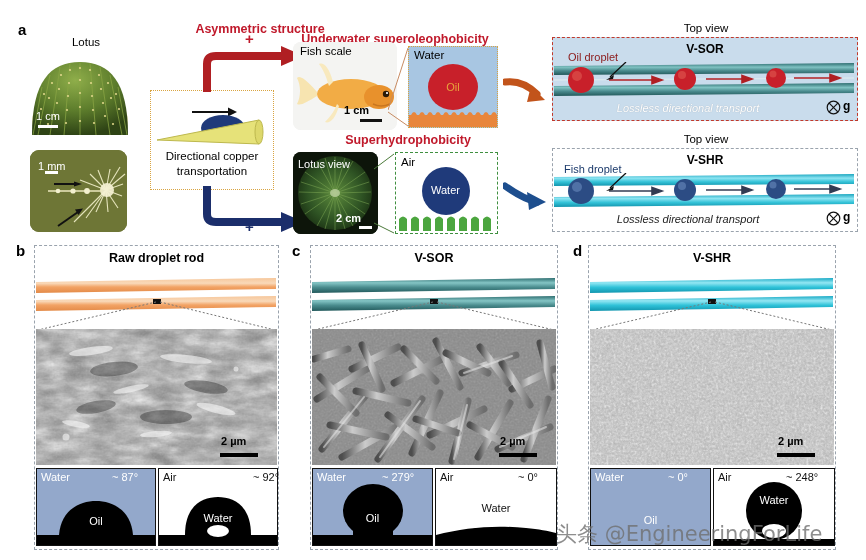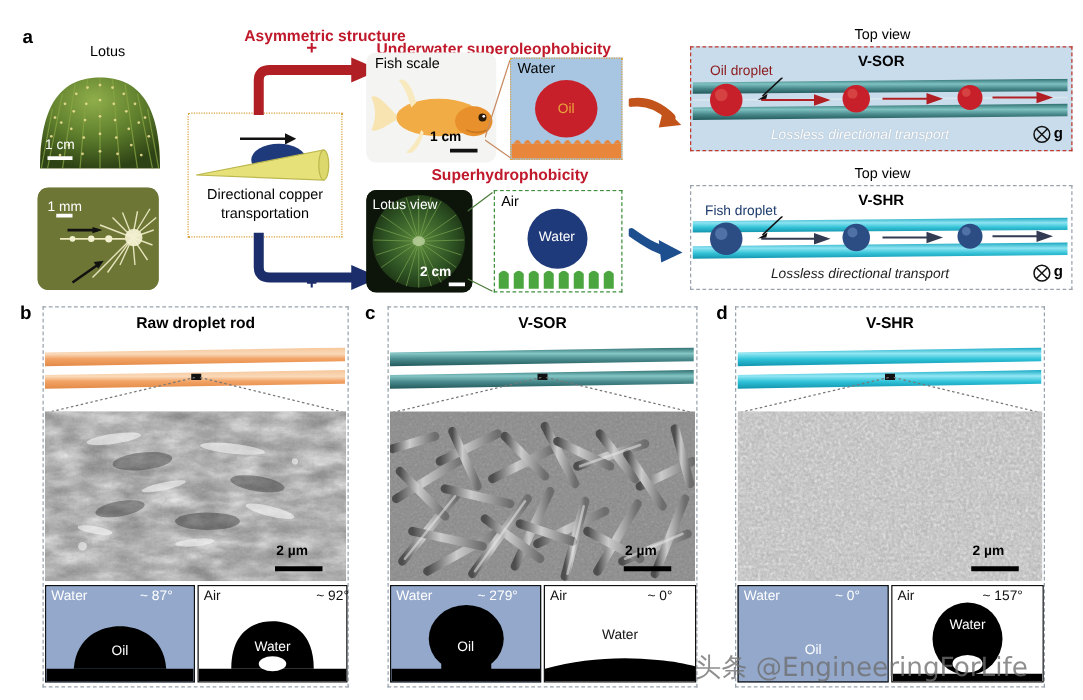--- a/index.html
+++ b/index.html
@@ -666,16 +666,16 @@
 
 <div class="ca-box" style="left:713px;top:468px;width:122px;height:78px;background:#ffffff;">
   <svg width="120" height="76" viewBox="0 0 120 76" style="display:block">
     <rect width="120" height="76" fill="#ffffff"></rect>
     <rect x="0" y="70" width="120" height="6" fill="#000"></rect>
     <ellipse cx="60" cy="42" rx="28" ry="29" fill="#000"></ellipse>
     <ellipse cx="60" cy="62" rx="12" ry="7" fill="#fff"></ellipse>
   </svg>
 </div>
 <div class="ca-lbl" style="left:718px;top:471px;color:#111;">Air</div>
-<div class="ca-lbl" style="left:786px;top:471px;color:#111;">~ 157°</div>
+<div class="ca-lbl" style="left:786px;top:471px;color:#111;">~ 248°</div>
 <div class="ca-lbl" style="left:713px;top:494px;width:122px;text-align:center;color:#fff;">Water</div>
 
 <div class="watermark" style="left:556px;top:520px;">头条 @EngineeringForLife</div>
 
 </body></html>

